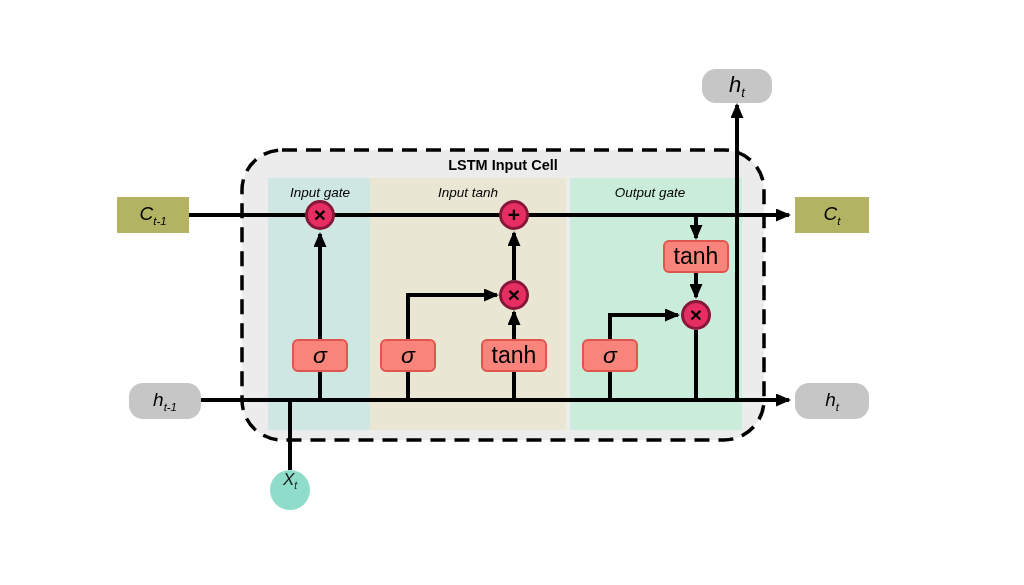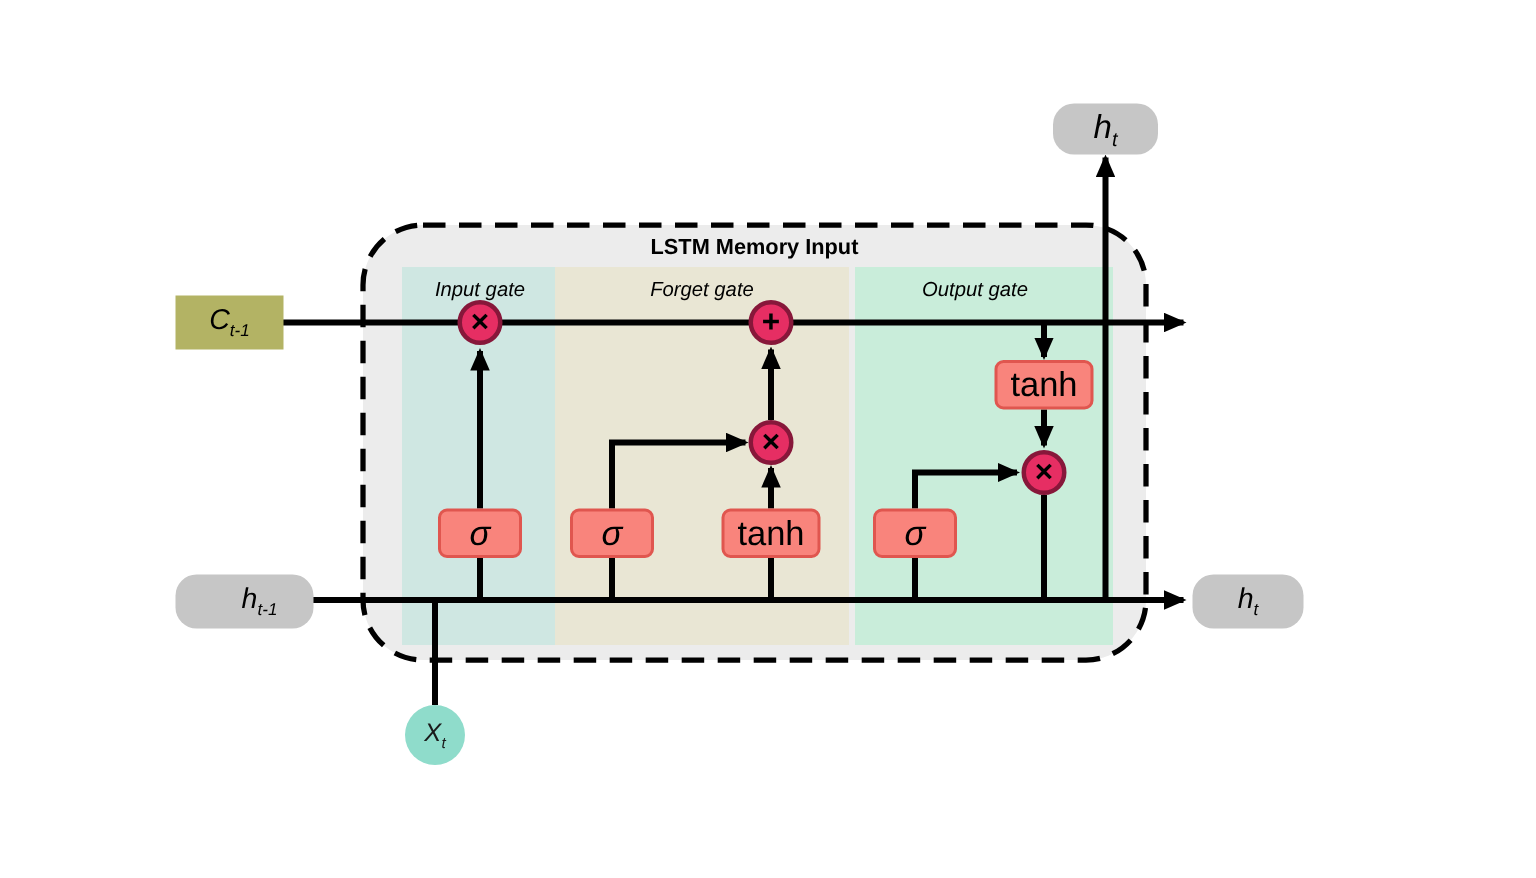--- a/index.html
+++ b/index.html
@@ -50,21 +50,21 @@
     position:absolute; width:30px; height:30px; box-sizing:border-box;
     background:#e62e63; border:3px solid #87173a; border-radius:50%;
     display:flex; align-items:center; justify-content:center;
     font-size:21px; font-weight:bold; color:#000; line-height:1;
     padding-bottom:2px;
   }
 
   .x-circle {
     position:absolute; left:270px; top:470px; width:40px; height:40px;
     background:#8fdccb; border-radius:50%;
-    display:flex; align-items:center; justify-content:center;
+    display:flex; align-items:flex-start; justify-content:center;
     font-style:italic; font-size:17px; color:#1a1a1a;
   }
 </style>
 </head>
 <body>
 
 <div class="canvas">
 
   <div class="cell-bg"></div>
   <div class="band band-forget"></div>
@@ -99,30 +99,33 @@
 
     <line x1="696" y1="215" x2="696" y2="238" marker-end="url(#arr)"></line>
     <line x1="696" y1="273" x2="696" y2="297" marker-end="url(#arr)"></line>
     <line x1="696" y1="330" x2="696" y2="400"></line>
 
     <line x1="737" y1="400" x2="737" y2="105" marker-end="url(#arr)"></line>
 
     <line x1="290" y1="470" x2="290" y2="400"></line>
   </svg>
 
-  <div class="cell-title">LSTM Memory Input</div>
+  <div class="cell-title">LSTM Input Cell</div>
   <div class="gate-label" style="left:260px;width:120px;">Input gate</div>
-  <div class="gate-label" style="left:400px;width:136px;">Forget gate</div>
+  <div class="gate-label" style="left:400px;width:136px;">Input tanh</div>
   <div class="gate-label" style="left:584px;width:132px;">Output gate</div>
 
   <div class="node c-box" style="left:117px;top:197px;width:72px;height:36px;">
     <span><span>C</span><sub>t-1</sub></span>
   </div>
-  <div class="node h-box" style="left:117px;top:383px;width:72px;height:36px;padding-left:20px;">
+  <div class="node h-box" style="left:129px;top:383px;width:72px;height:36px;">
     <span><span>h</span><sub>t-1</sub></span>
+  </div>
+  <div class="node c-box" style="left:795px;top:197px;width:74px;height:36px;">
+    <span><span>C</span><sub>t</sub></span>
   </div>
   <div class="node h-box" style="left:795px;top:383px;width:74px;height:36px;">
     <span><span>h</span><sub>t</sub></span>
   </div>
   <div class="node h-box" style="left:702px;top:69px;width:70px;height:34px;font-size:22px;">
     <span><span>h</span><sub>t</sub></span>
   </div>
 
   <div class="op-box sigma" style="left:292px;top:339px;width:56px;">σ</div>
   <div class="op-box sigma" style="left:380px;top:339px;width:56px;">σ</div>

